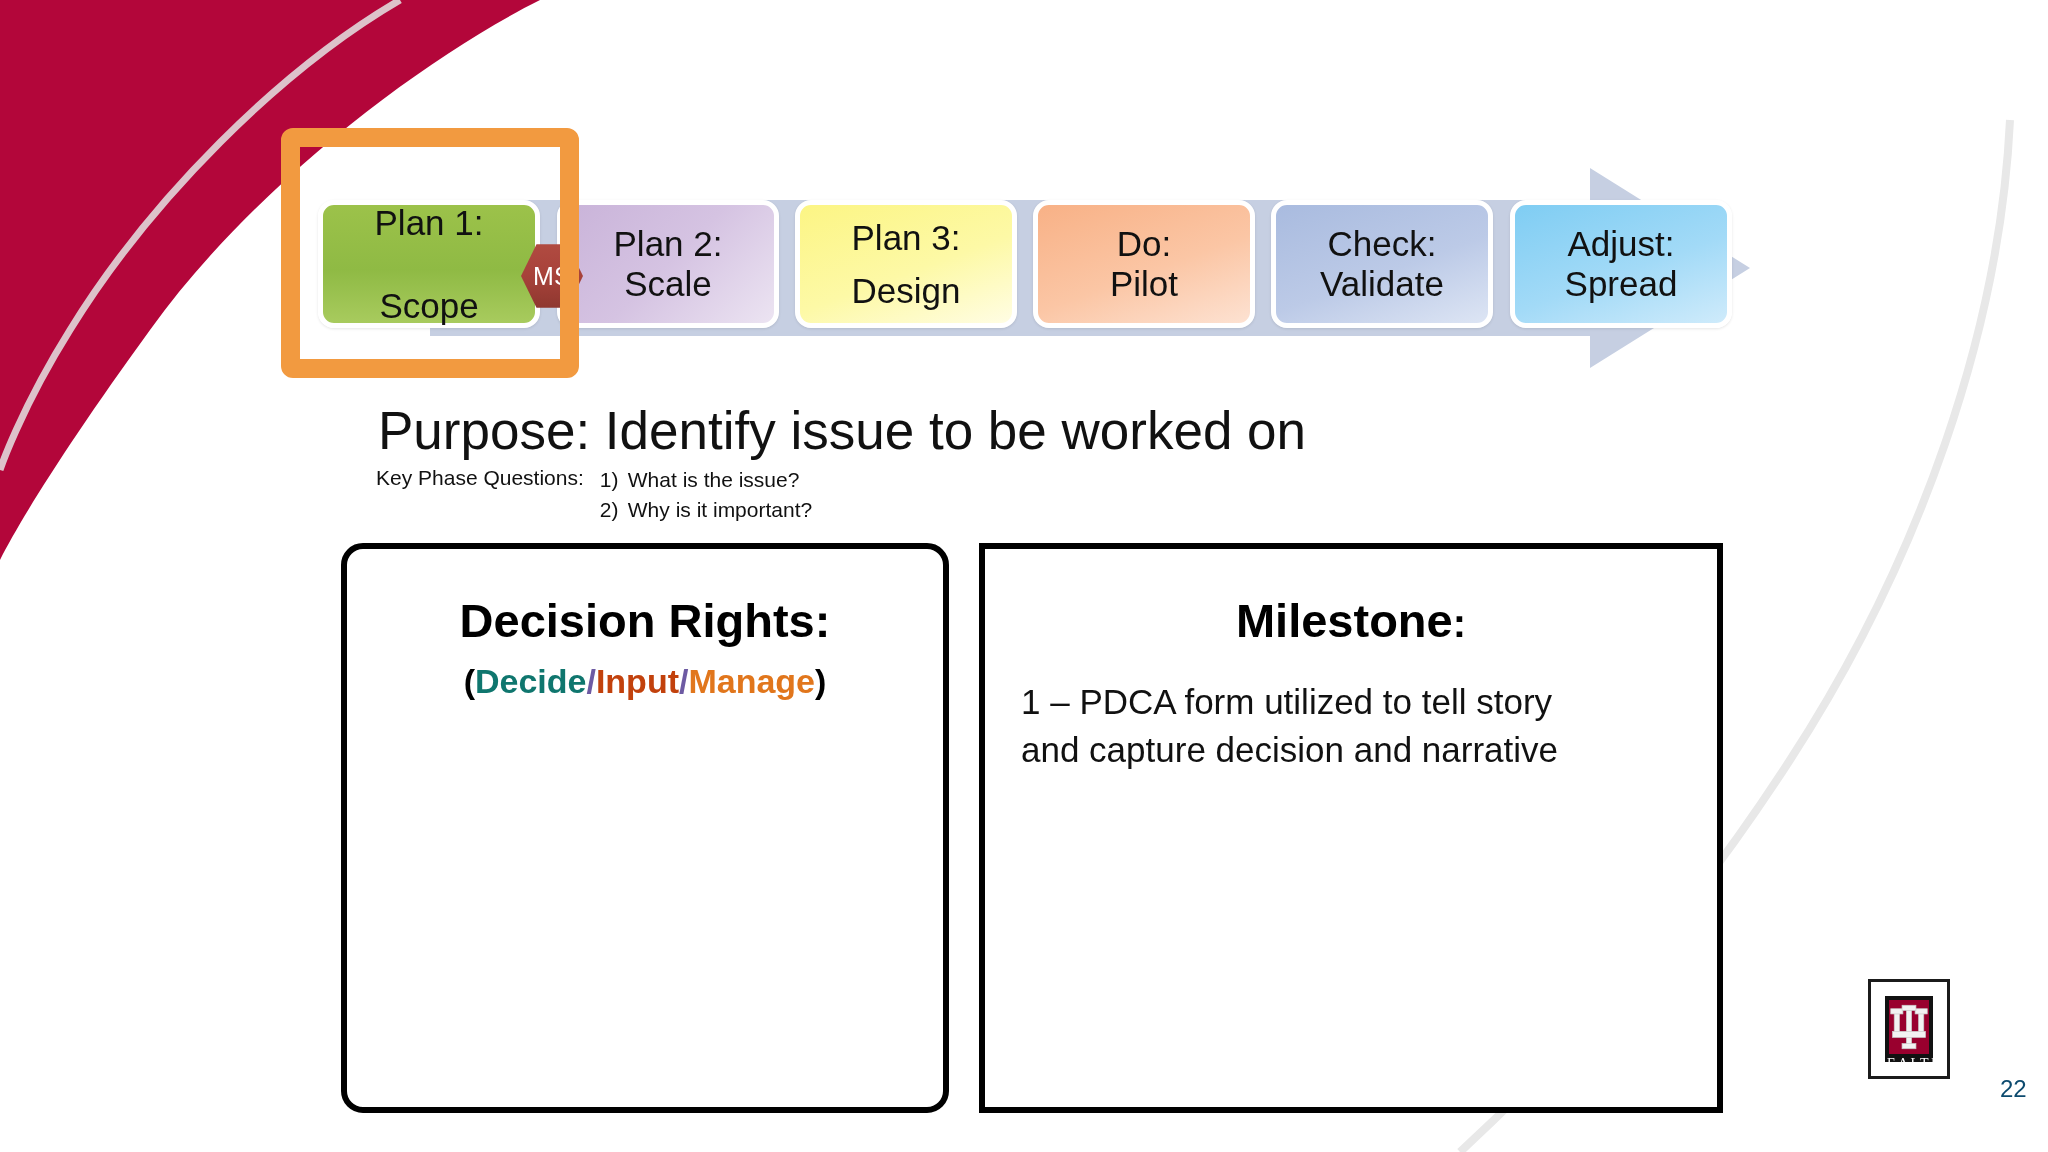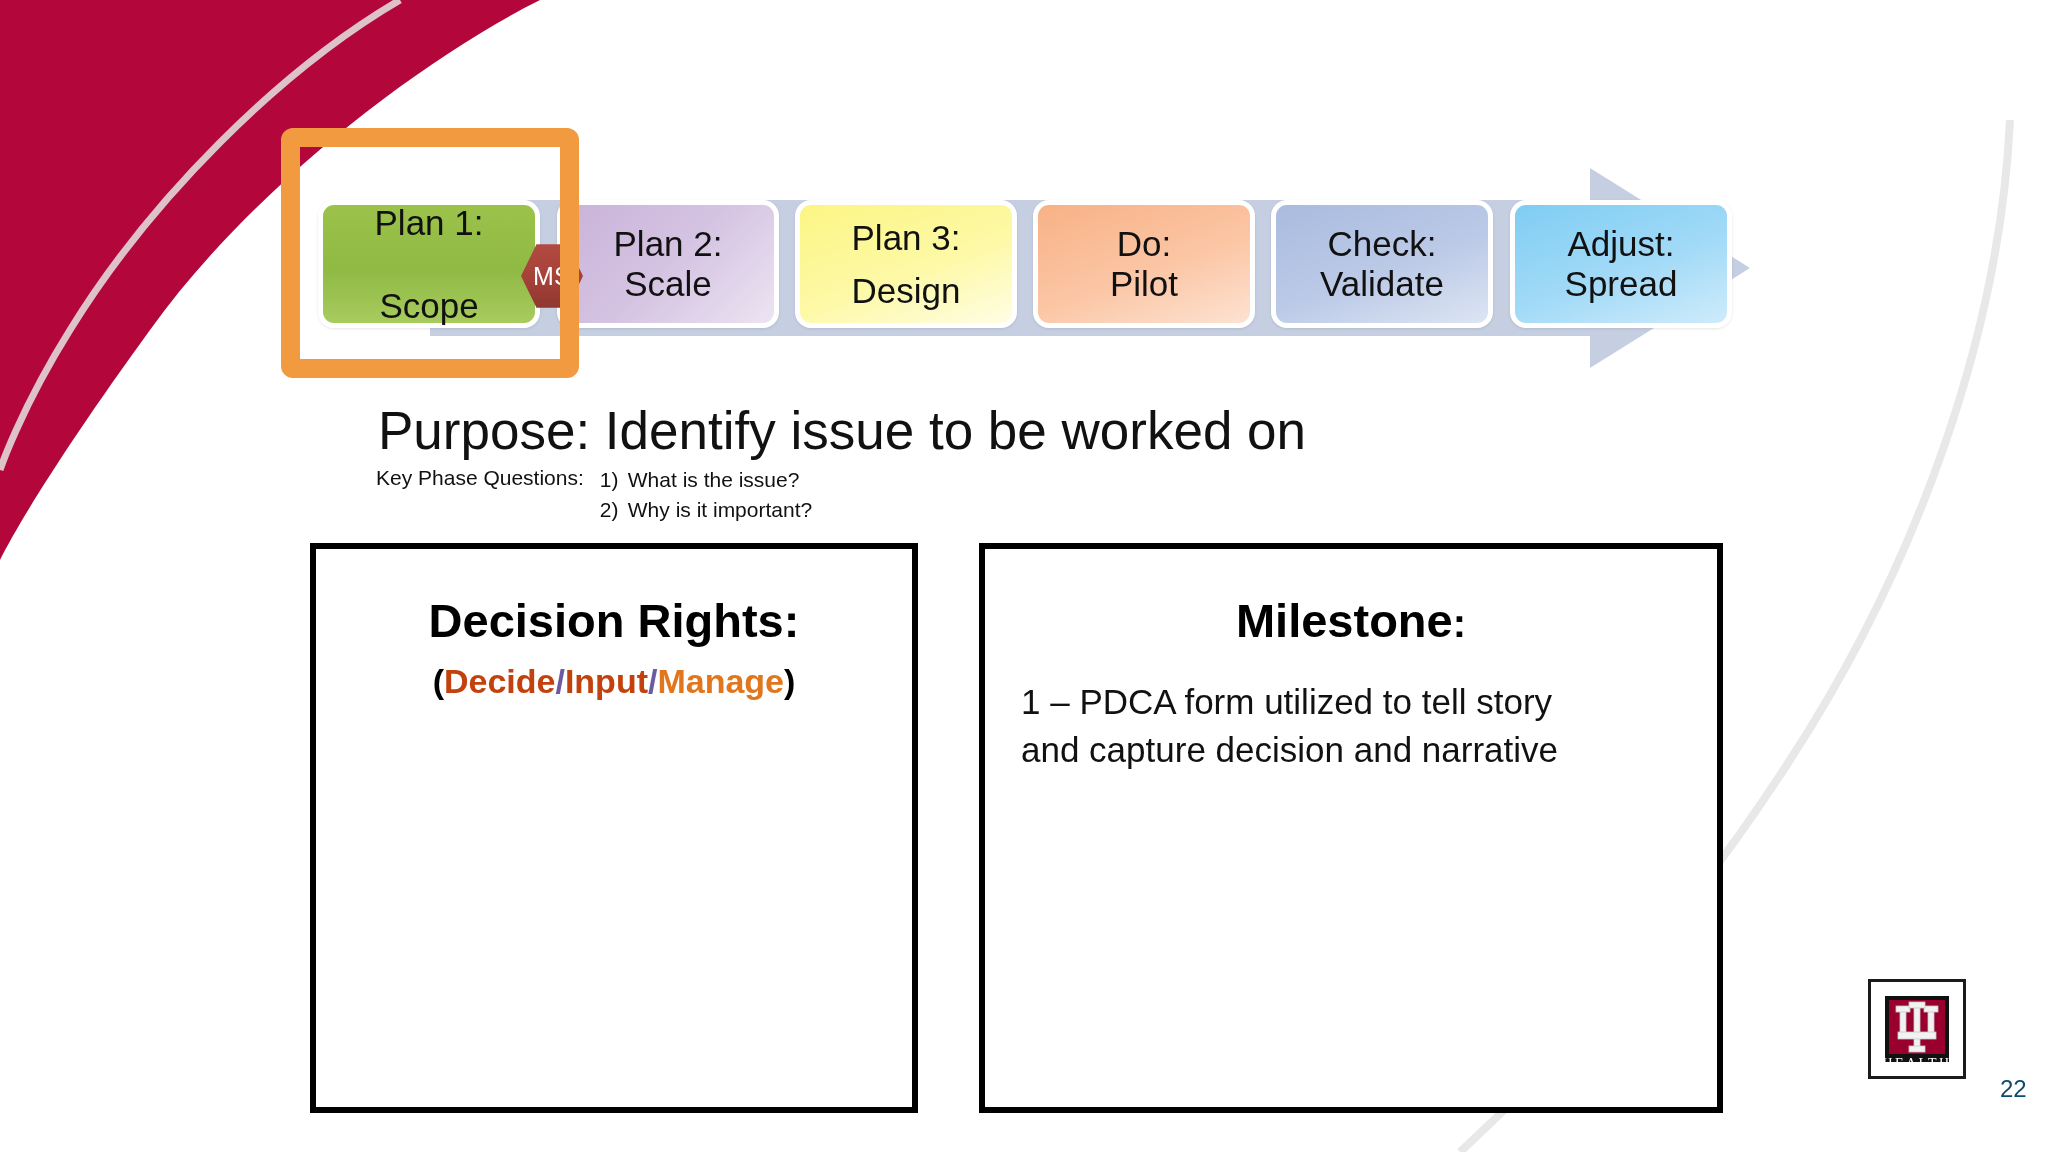--- a/index.html
+++ b/index.html
@@ -124,58 +124,58 @@
   .kpq-item  { display: flex; white-space: nowrap; line-height: 1.45; }
   .kpq-num   { width: 28px; }
 
   
   .panel {
     position: absolute;
     border: 6px solid #000000;
     background: #ffffff;
     box-sizing: border-box;
   }
-  .panel-left  { left: 310px; top: 543px; width: 608px; height: 570px; }
+  .panel-left  { left: 341px; top: 543px; width: 608px; height: 570px; border-radius: 22px; }
   .panel-right { left: 979px; top: 543px; width: 744px; height: 570px; }
 
   .panel-title {
     text-align: center;
     font-size: 47px;
     font-weight: bold;
     color: #000000;
     margin-top: 44px;
   }
   .panel-title .thin { font-weight: bold; font-size: 40px; }
 
   .dr-sub {
     text-align: center;
     font-size: 34px;
     font-weight: bold;
     margin-top: 14px;
   }
   .dr-sub .paren  { color: #000000; }
-  .dr-sub .decide { color: #c2410c; }
+  .dr-sub .decide { color: #0f766e; }
   .dr-sub .slash  { color: #6D5AA3; }
   .dr-sub .input  { color: #c2410c; }
   .dr-sub .manage { color: #E1761C; }
 
   .ms-body {
     margin: 30px 0 0 36px;
     font-size: 35px;
     color: #111111;
     line-height: 1.38;
     max-width: 560px;
   }
 
   
   .logo {
     position: absolute;
     left: 1868px;
     top: 979px;
-    width: 98px;
+    width: 82px;
     height: 100px;
     border: 3px solid #1b1b1b;
     background: #ffffff;
     box-sizing: border-box;
     padding: 14px;
   }
   .logo-inner {
     width: 100%; height: 100%;
     background: #111111;
     display: flex;

